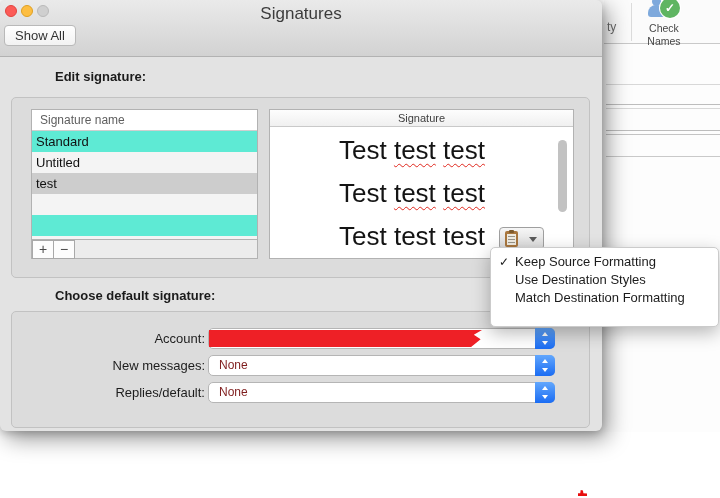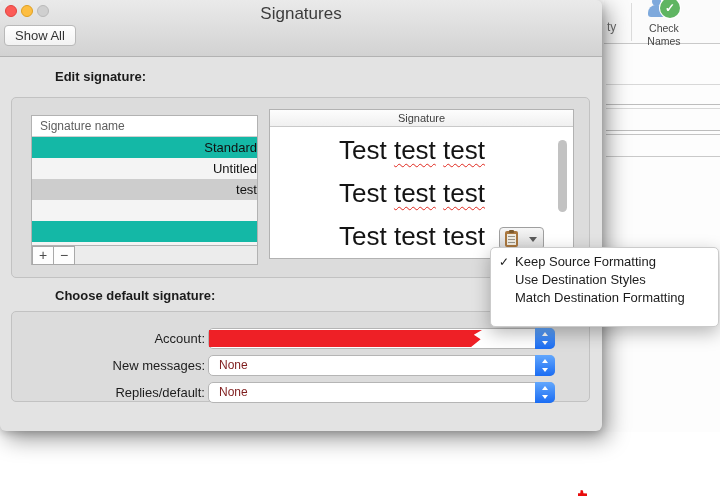--- a/index.html
+++ b/index.html
@@ -28,26 +28,26 @@
   .tl { position:absolute; top:5px; width:12px; height:12px; border-radius:50%; }
   .tl-close { left:5px;  background:#fc5b57; border:1px solid #e2443f; }
   .tl-min   { left:21px; background:#fdbe41; border:1px solid #dfa023; }
   .tl-zoom  { left:37px; background:#cfcfcf; border:1px solid #b9b9b9; }
   .show-all { position:absolute; left:4px; top:25px; height:21px; padding:0 10px; background:linear-gradient(#ffffff,#f2f2f2);
               border:1px solid #b9b9b9; border-radius:4px; font-size:13px; color:#333; line-height:19px; }
 
   .section-heading { position:absolute; font-size:13px; font-weight:bold; color:#1b1b1b;margin-left:44px; }
   .groupbox { position:absolute; left:11px; width:579px; background:#dcdcdc; border:1px solid #c2c2c2; border-radius:5px; }
   .gb-edit { top:97px; height:181px; }
-  .gb-default { top:311px; height:91px; }
-
-  
-  .sig-table { position:absolute; left:19px; top:17px; width:227px; height:150px; background:#14b8a6; border:1px solid #b2b2b2; }
+  .gb-default { top:311px; height:117px; }
+
+  
+  .sig-table { position:absolute; left:19px; top:11px; width:227px; height:150px; background:#5eead4; border:1px solid #b2b2b2; }
   .st-header { height:21px; background:#fff; border-bottom:1px solid #cfcfcf; font-size:12px; color:#5e5e5e; line-height:21px; padding-left:8px; }
-  .st-row { height:21px; font-size:13px; color:#111; line-height:21px; padding-left:24px;text-align:right; }
+  .st-row { height:21px; font-size:13px; color:#111; line-height:21px; padding-left:4px; }
   .st-alt { background:#f4f4f4; }
   .st-sel { background:#cdcdcd; }
   .st-partial { height:5px; background:#f4f4f4; }
   .st-footer { position:absolute; left:0; bottom:0; width:100%; height:19px; background:#ececec; border-top:1px solid #b2b2b2; }
   .st-btn { position:absolute; top:0; width:22px; height:19px; background:#fdfdfd; border:1px solid #a9a9a9; font-size:14px; color:#4a4a4a; text-align:center; line-height:17px; }
   .st-add { left:0; } .st-rem { left:21px; }
 
   
   .sig-preview { position:absolute; left:257px; top:11px; width:305px; height:150px; background:#fff; border:1px solid #b2b2b2; }
   .sp-header { height:17px; background:linear-gradient(#fdfdfd,#f0f0f0); border-bottom:1px solid #c9c9c9; text-align:center; font-size:11px; color:#3f3f3f; line-height:16px; }

